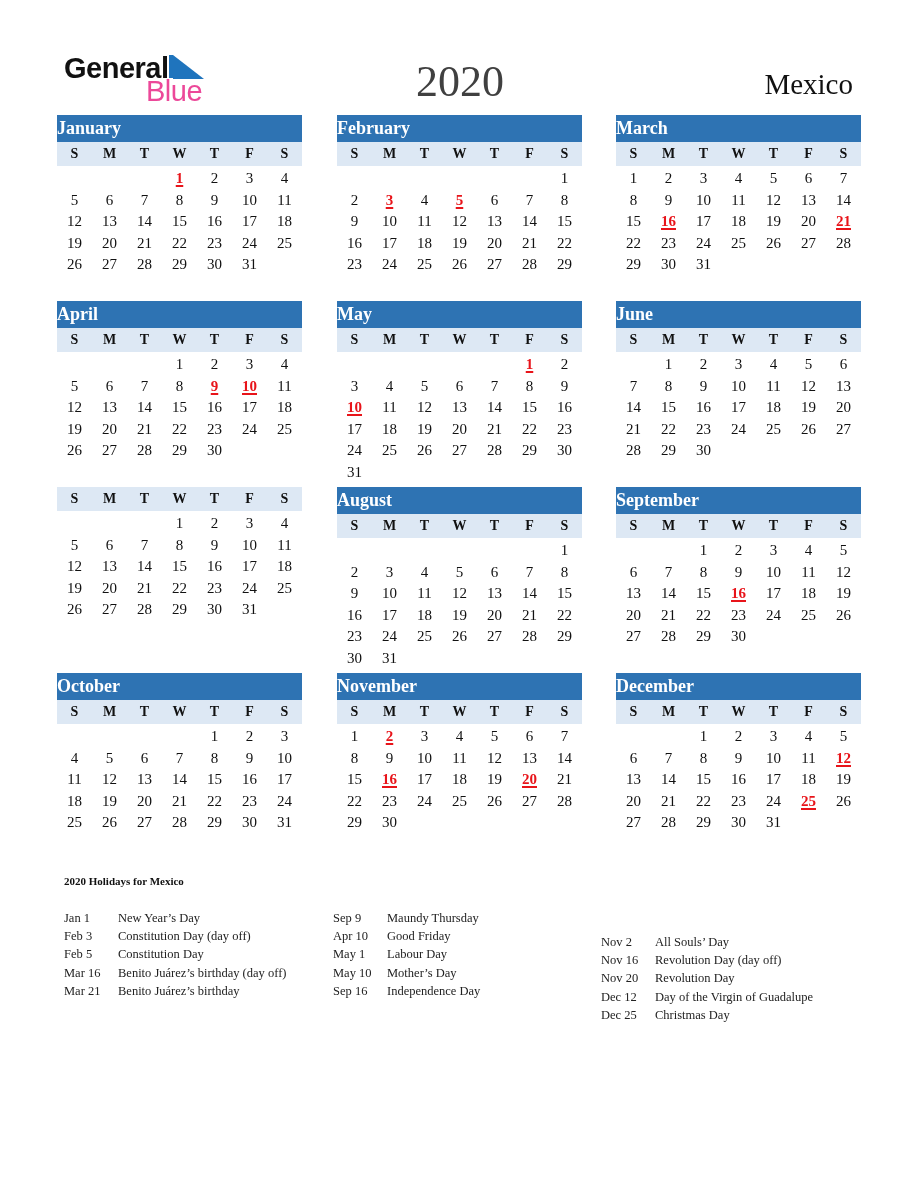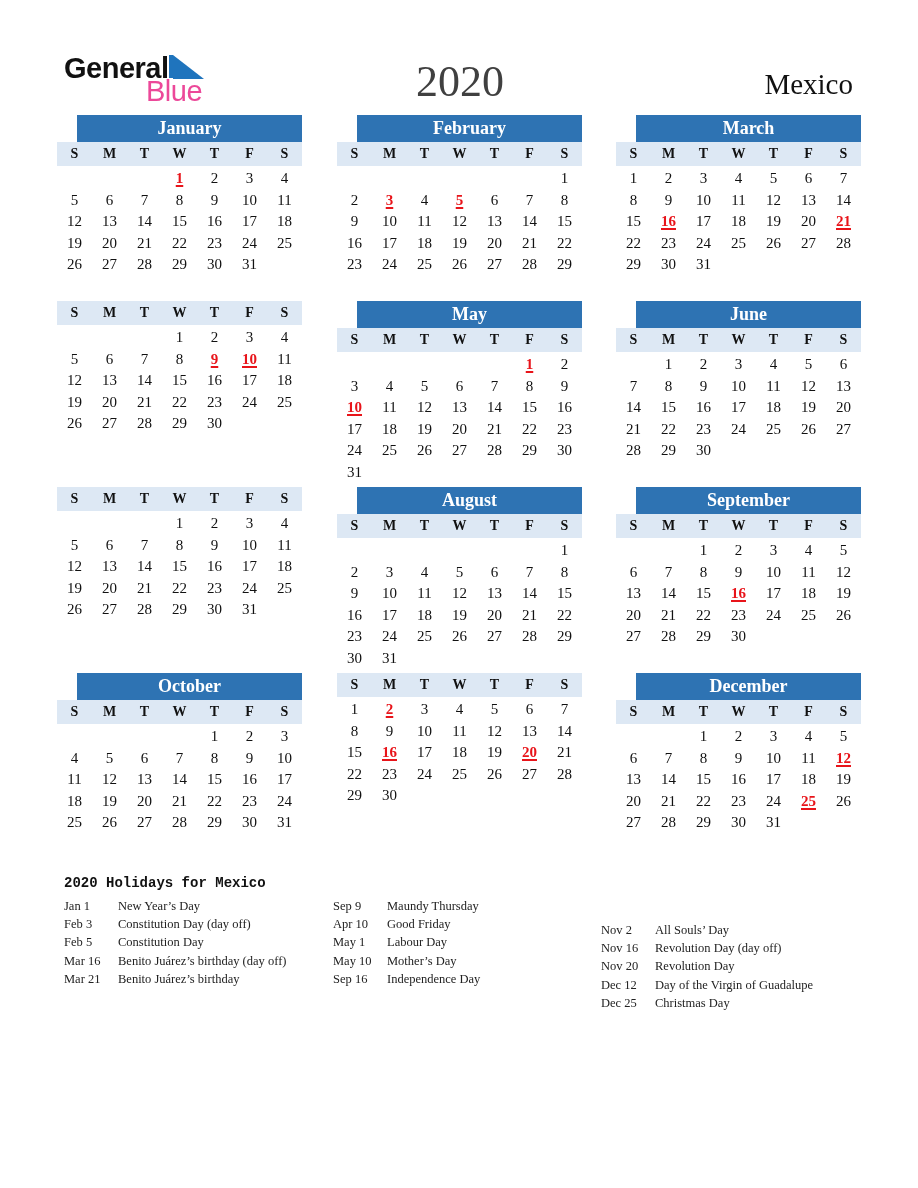--- a/index.html
+++ b/index.html
@@ -9,31 +9,31 @@
   .logo { position: absolute; left: 64px; top: 52px; width: 150px; height: 56px; }
   .logo .general { position: absolute; left: 0; top: 0; font-family: "Liberation Sans", sans-serif; font-size: 29px; color: #111; letter-spacing: -0.5px; font-weight: bold; }
   .logo .blue { position: absolute; left: 82px; top: 23px; font-family: "Liberation Sans", sans-serif; font-size: 29px; color: #ec4899; letter-spacing: -0.5px; }
   .logo .tri { position: absolute; left: 109px; top: 3px; width: 0; height: 0; border-left: 31px solid #1f74bd; border-top: 24px solid transparent; }
   .logo .bar { position: absolute; left: 105px; top: 3px; width: 4px; height: 23px; background: #1f74bd; }
 
   .year { position: absolute; left: 360px; top: 56px; width: 200px; text-align: center; font-family: "Liberation Serif", serif; font-size: 44px; color: #404040; }
   .country { position: absolute; right: 65px; top: 68px; font-family: "Liberation Serif", serif; font-size: 29px; color: #111; }
 
   .month { position: absolute; width: 245px; }
-  .month .mname { height: 27px; background: #2e73b3; color: #fff; text-align: center; font-family: "Liberation Serif", serif; font-weight: bold; font-size: 18px; line-height: 27px; margin-left: 20px; }
+  .month .mname { height: 27px; background: #2e73b3; color: #fff; font-family: "Liberation Serif", serif; font-weight: bold; font-size: 18px; line-height: 27px; }
   .month .wd { display: grid; grid-template-columns: repeat(7, 1fr); height: 24px; background: #dde8f4; }
   .month .wd span { text-align: center; font-family: "Liberation Serif", serif; font-weight: bold; font-size: 14px; line-height: 24px; color: #111; }
   .month .days { display: grid; grid-template-columns: repeat(7, 1fr); margin-top: 2px; }
   .month .days span { text-align: center; font-family: "Liberation Serif", serif; font-size: 15px; height: 21.6px; line-height: 21.6px; color: #111; }
   .month .days span.hol { color: #e8141a; font-weight: bold; text-decoration: underline; text-decoration-thickness: 2px; text-underline-offset: 2px; }
 
   .holidays { position: absolute; left: 64px; top: 875px; width: 800px; }
-  .holidays h3 { font-family: Liberation Mono, monospace; font-weight: bold; font-size: 14px; color: #111; margin-bottom: 6px; }
+  .holidays h3 { font-family: Liberation Serif, serif; font-weight: bold; font-size: 11px; color: #111; margin-bottom: 6px; }
   .hcols { position: relative; height: 100px; }
-  .hcol { position: absolute; top: 0; }
+  .hcol { position: absolute; top: 16px; }
   .hrow { display: flex; font-family: "Liberation Serif", serif; font-size: 12.5px; height: 18.2px; line-height: 18.2px; color: #222; white-space: nowrap; }
   .hrow .hd { width: 54px; }
 </style>
 </head>
 <body>
 
 <div class="logo">
   <span class="general">General</span>
   <span class="bar"></span>
   <span class="tri"></span>
@@ -180,20 +180,21 @@
         <span>25</span>
         <span>26</span>
         <span>27</span>
         <span>28</span>
         <span>29</span>
         <span>30</span>
         <span>31</span>
       </div>
     </div>
     <div class="month" style="left: 57px; top: 301px;">
+      <div class="mname">April</div>
       <div class="wd">
         <span>S</span>
         <span>M</span>
         <span>T</span>
         <span>W</span>
         <span>T</span>
         <span>F</span>
         <span>S</span>
       </div>
       <div class="days">
@@ -514,20 +515,21 @@
         <span>25</span>
         <span>26</span>
         <span>27</span>
         <span>28</span>
         <span>29</span>
         <span>30</span>
         <span>31</span>
       </div>
     </div>
     <div class="month" style="left: 337px; top: 673px;">
+      <div class="mname">November</div>
       <div class="wd">
         <span>S</span>
         <span>M</span>
         <span>T</span>
         <span>W</span>
         <span>T</span>
         <span>F</span>
         <span>S</span>
       </div>
       <div class="days">

